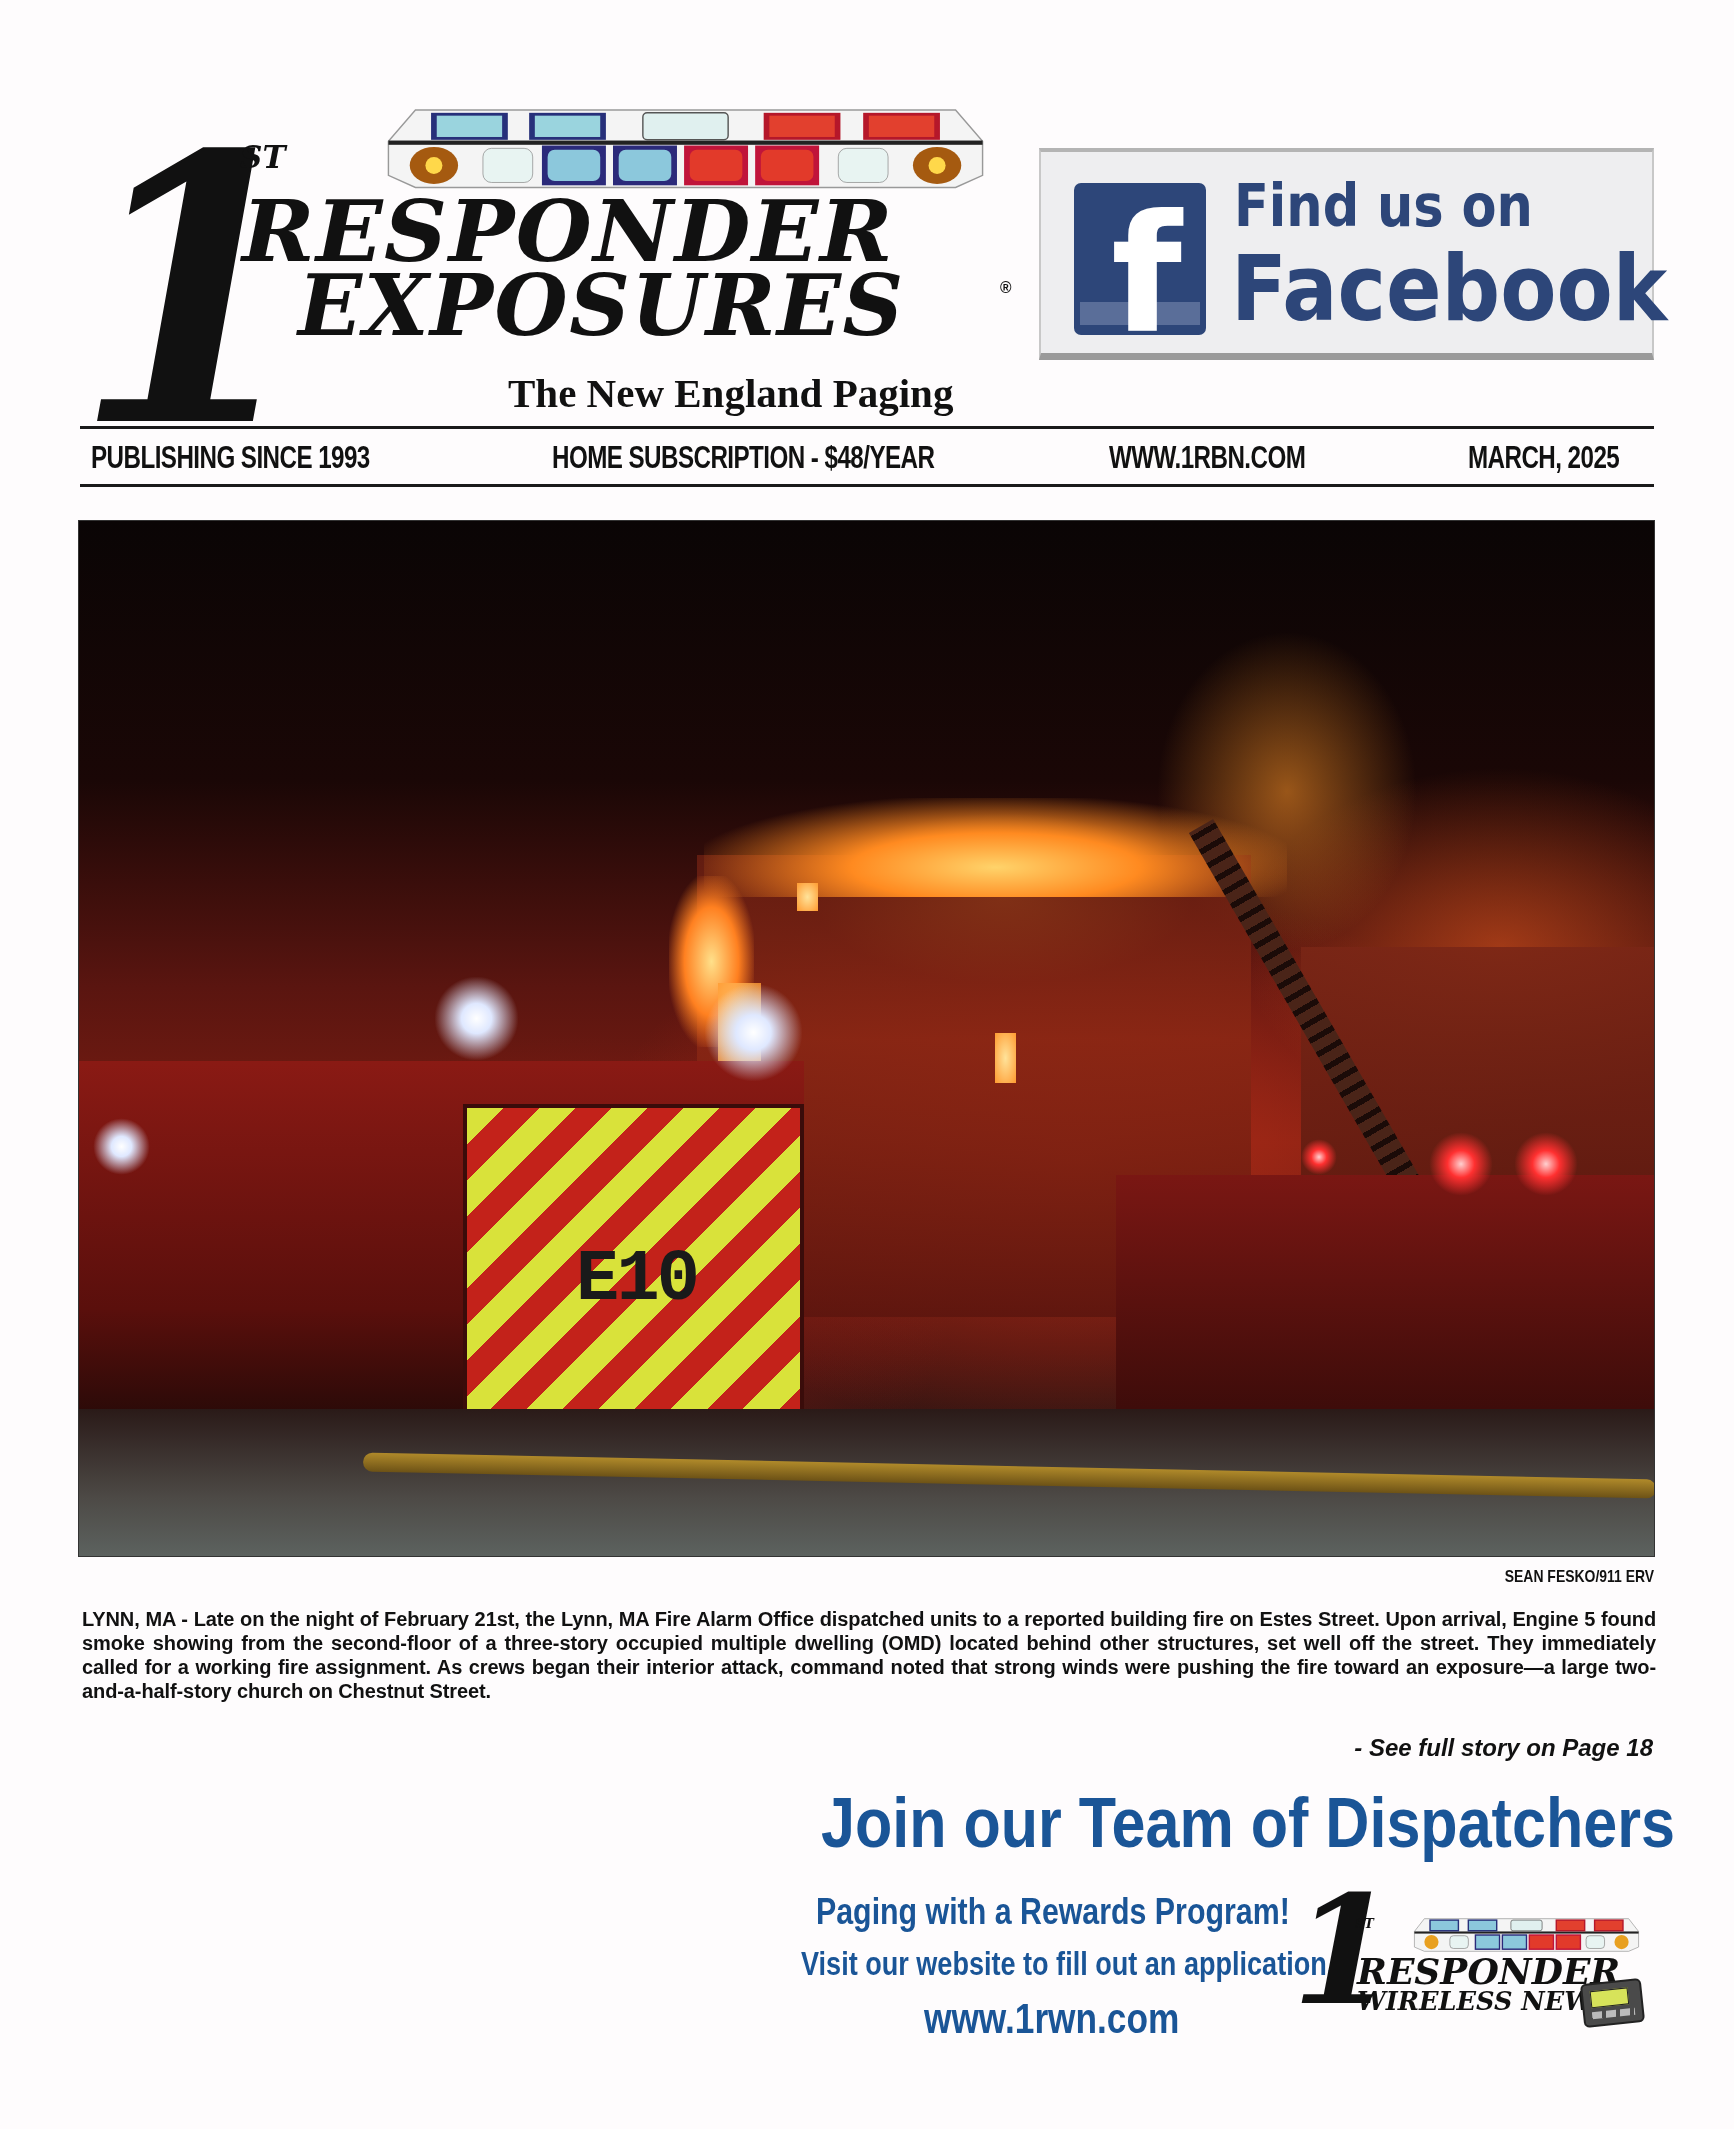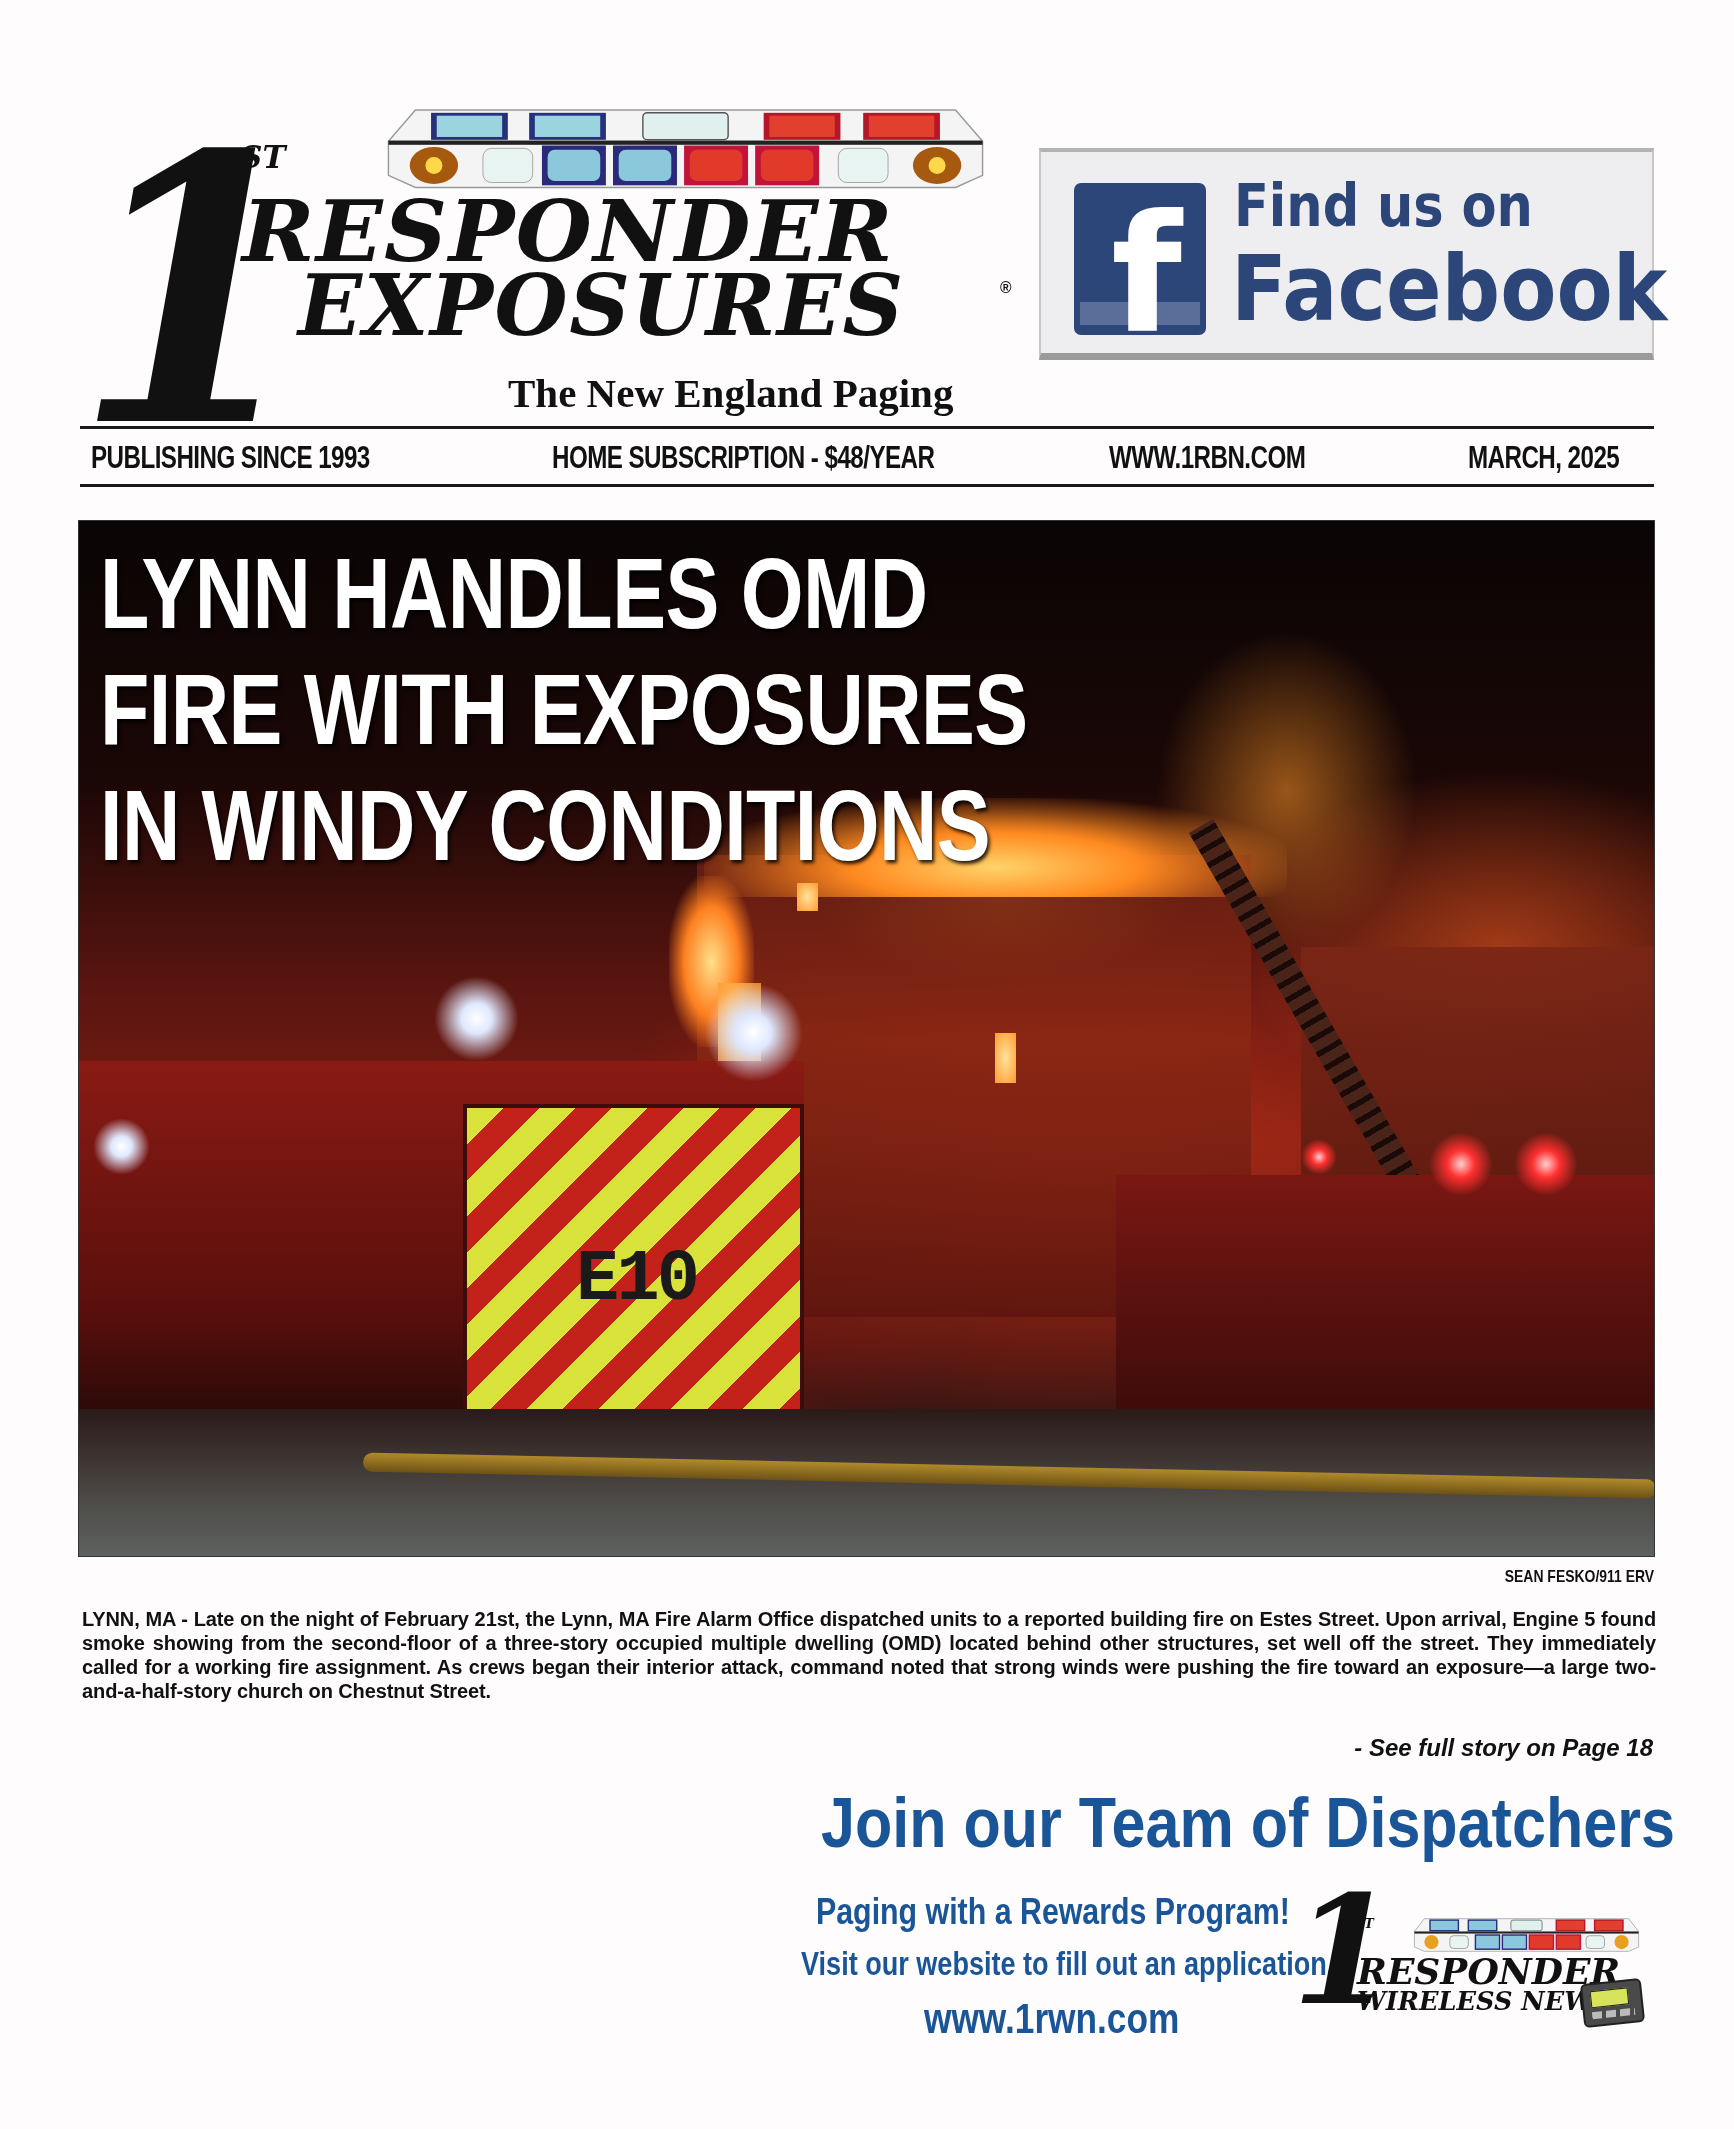--- a/index.html
+++ b/index.html
@@ -296,25 +296,20 @@
   <div class="photo-e10">E10</div>
   <div class="photo-light" style="left:355px; top:455px; width:85px; height:85px;"></div>
   <div class="photo-light" style="left:625px; top:462px; width:99px; height:99px;"></div>
   <div class="photo-light" style="left:14px;  top:597px; width:57px;  height:57px;"></div>
   <div class="photo-redlight" style="left:1350px; top:611px; width:64px; height:64px;"></div>
   <div class="photo-redlight" style="left:1435px; top:611px; width:64px; height:64px;"></div>
   <div class="photo-redlight" style="left:1222px; top:618px; width:36px; height:36px;"></div>
   <div class="photo-street"></div>
   <div class="photo-hose"></div>
 
-  <div class="headline">
-    <span class="headline-line">LYNN HANDLES OMD</span>
-    <span class="headline-line">FIRE WITH EXPOSURES</span>
-    <span class="headline-line">IN WINDY CONDITIONS</span>
-  </div>
 </div>
 
 <div class="credit">SEAN FESKO/911 ERV</div>
 
 <p class="body-text">LYNN, MA - Late on the night of February 21st, the Lynn, MA Fire Alarm Office dispatched units to a reported building fire on Estes Street. Upon arrival, Engine 5 found smoke showing from the second-floor of a three-story occupied multiple dwelling (OMD) located behind other structures, set well off the street. They immediately called for a working fire assignment. As crews began their interior attack, command noted that strong winds were pushing the fire toward an exposure—a large two-and-a-half-story church on Chestnut Street.</p>
 
 <div class="see-full">- See full story on Page 18</div>
 
 <section>
   <div class="ad-title">Join our Team of Dispatchers</div>

